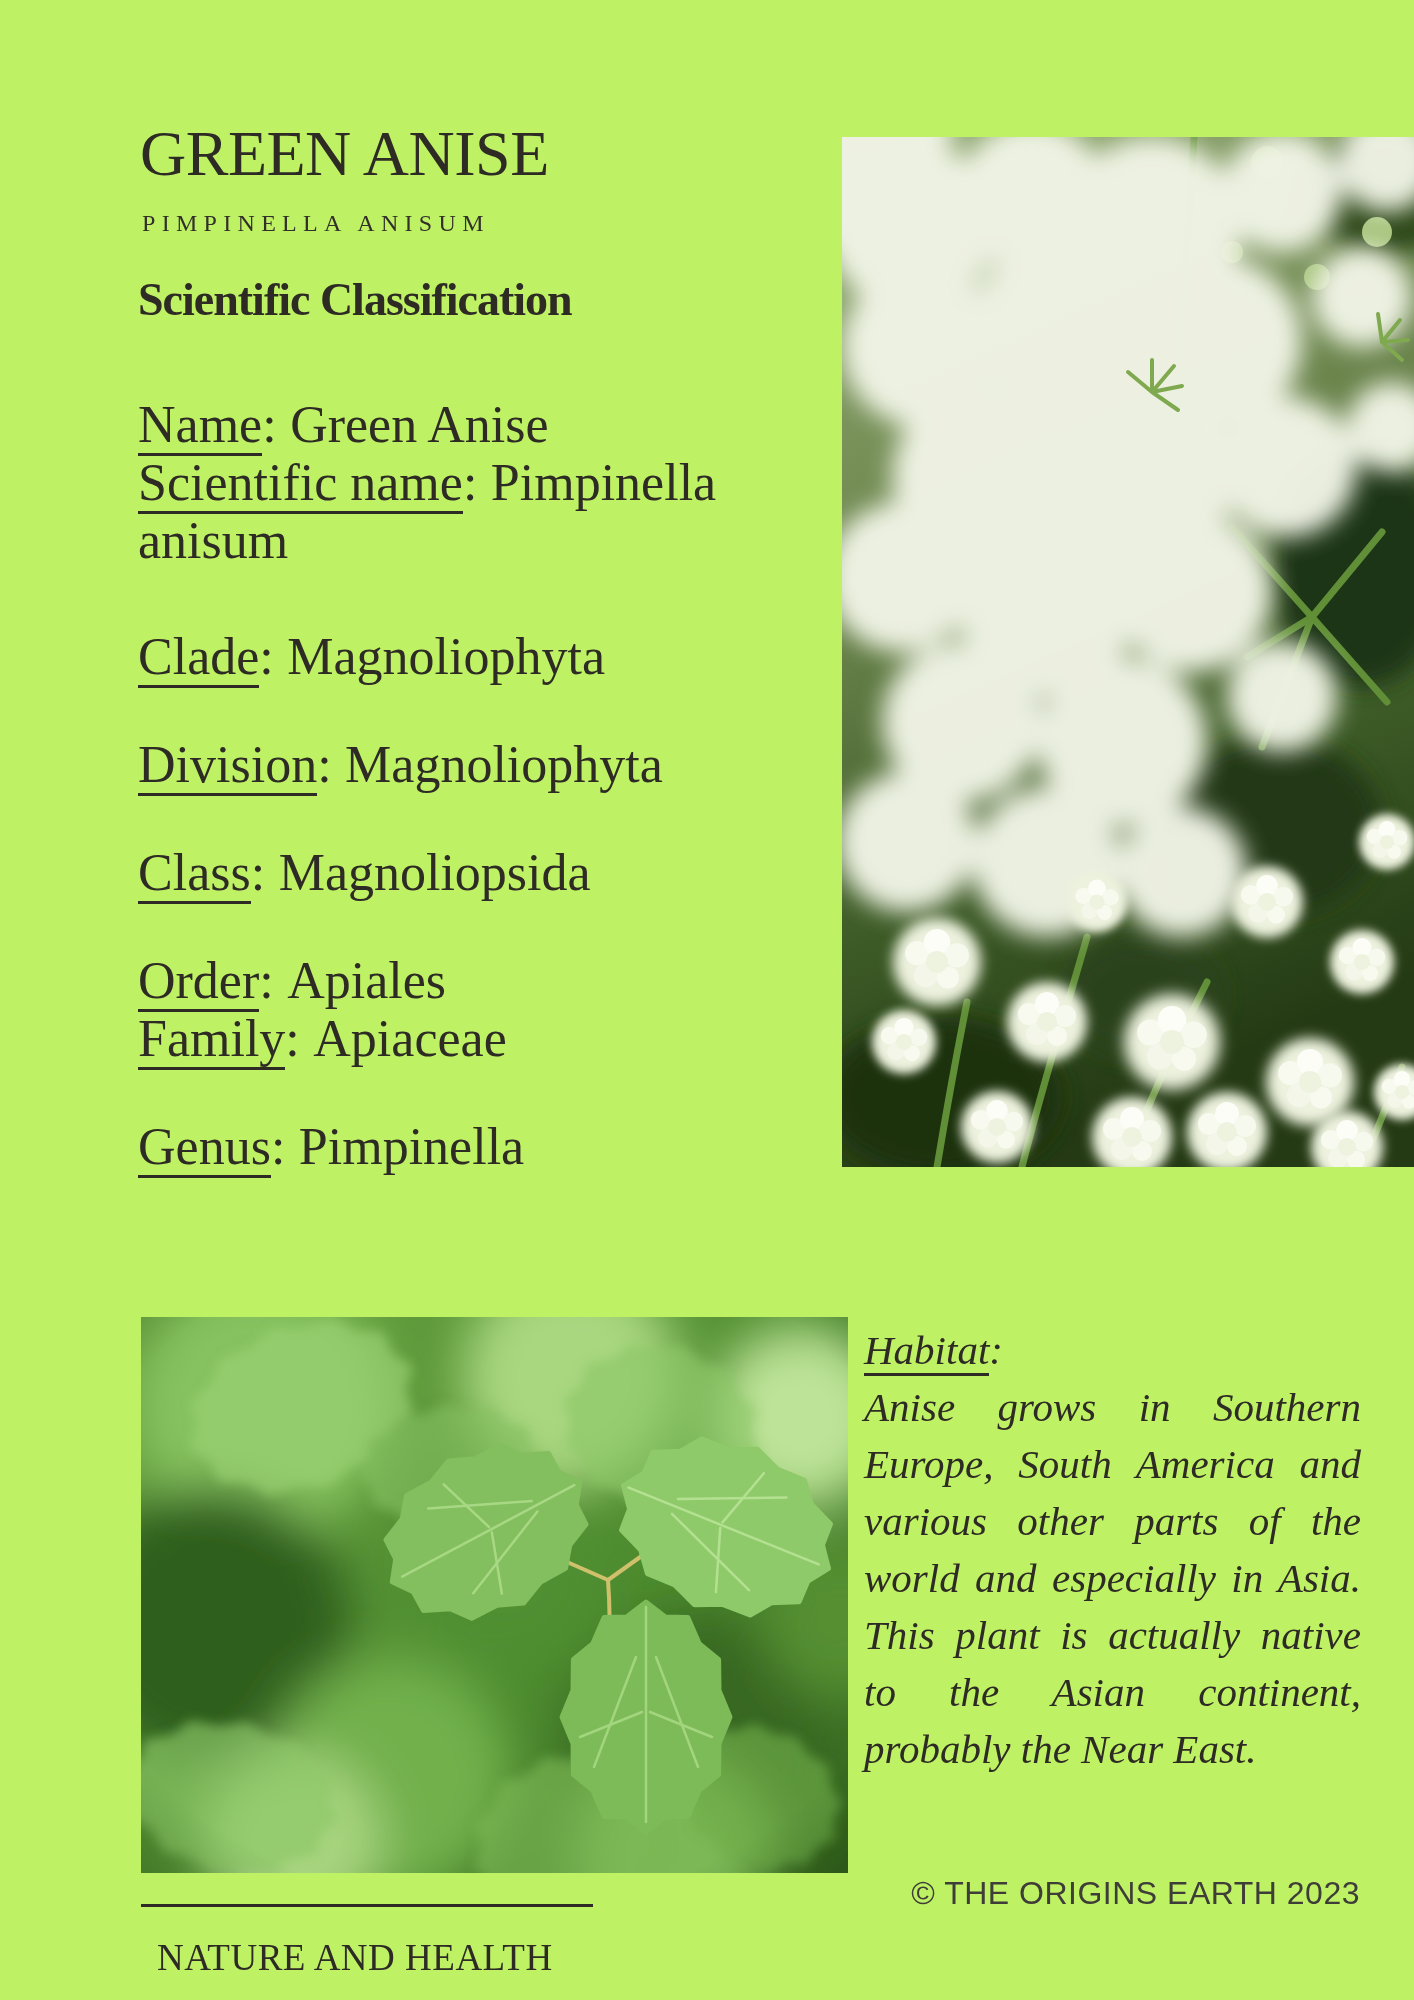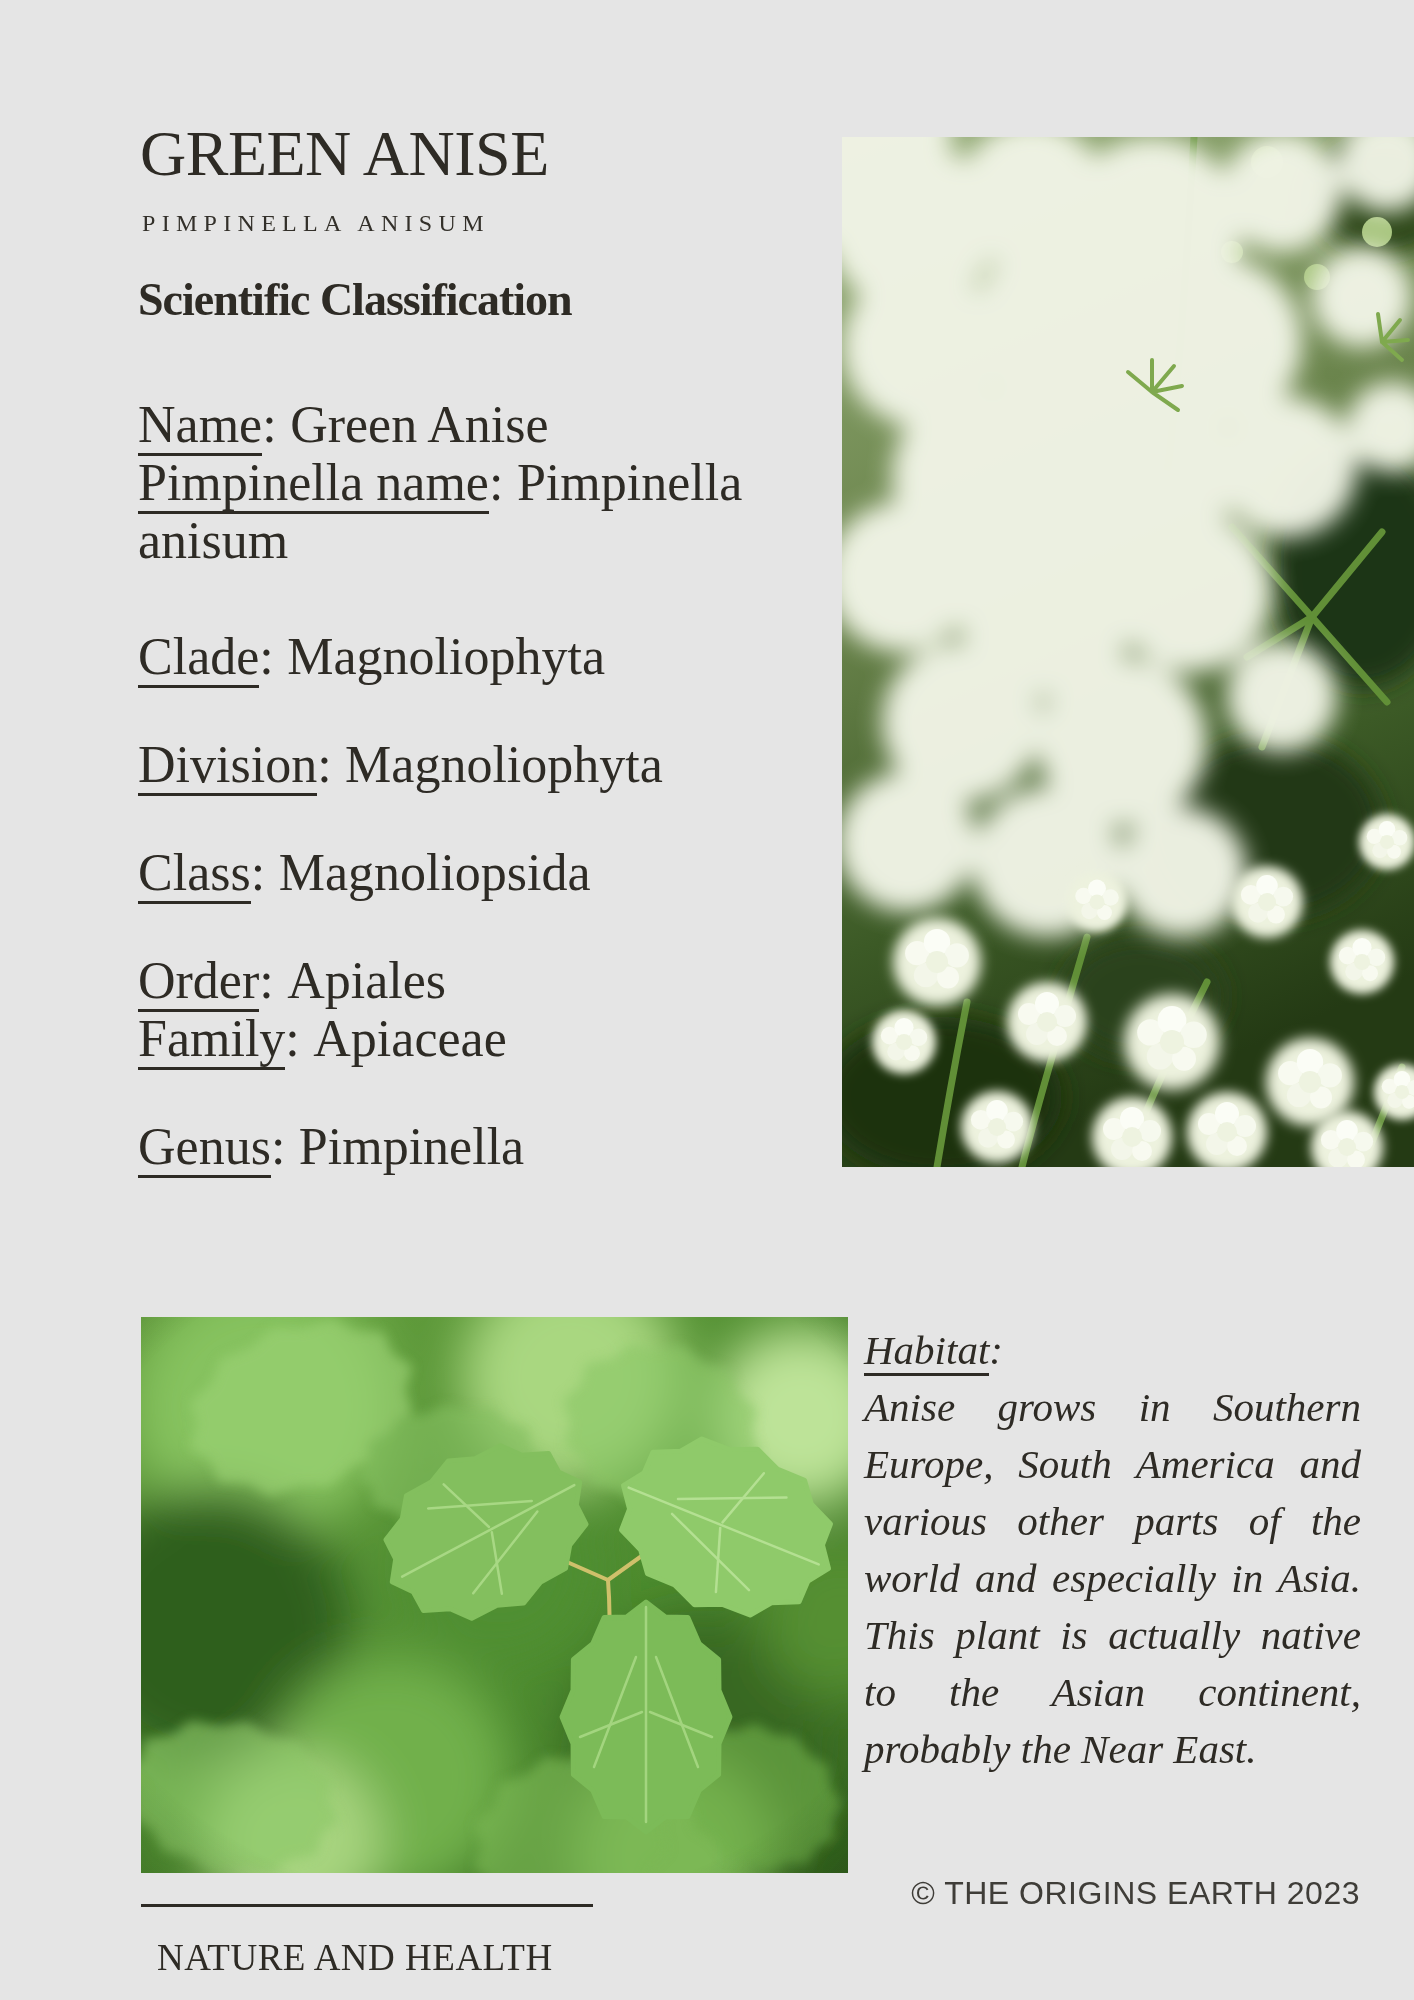--- a/index.html
+++ b/index.html
@@ -1,19 +1,19 @@
 <!DOCTYPE html>
 <html><head>
 <meta charset="utf-8">
 <style>
   html,body { margin:0; padding:0; }
   .page {
     position:relative;
     width:1414px; height:2000px;
-    background:#e5e5e5;
+    background:#bef264;
     color:#2e2b25;
     font-family:"Liberation Serif","DejaVu Serif",serif;
     overflow:hidden;
   }
   .abs { position:absolute; }
 
   .title {
     left:140px; top:122px;
     font-size:64px; letter-spacing:-0.5px; line-height:1;
     font-weight:normal; margin:0;
@@ -70,21 +70,21 @@
 <div class="page">
 
   <h1 class="abs title">GREEN ANISE</h1>
   <p class="abs subtitle">PIMPINELLA ANISUM</p>
 
   <h2 class="abs section-heading">Scientific Classification</h2>
 
   <div class="abs classification">
     <div class="group first">
       <p class="row"><span class="u">Name</span><span>:</span><span class="val">Green Anise</span></p>
-      <p class="row"><span class="u">Pimpinella name</span><span>:</span><span class="val">Pimpinella anisum</span></p>
+      <p class="row"><span class="u">Scientific name</span><span>:</span><span class="val">Pimpinella anisum</span></p>
     </div>
     <div class="group">
       <p class="row"><span class="u">Clade</span><span>:</span><span class="val">Magnoliophyta</span></p>
     </div>
     <div class="group">
       <p class="row"><span class="u">Division</span><span>:</span><span class="val">Magnoliophyta</span></p>
     </div>
     <div class="group">
       <p class="row"><span class="u">Class</span><span>:</span><span class="val">Magnoliopsida</span></p>
     </div>

